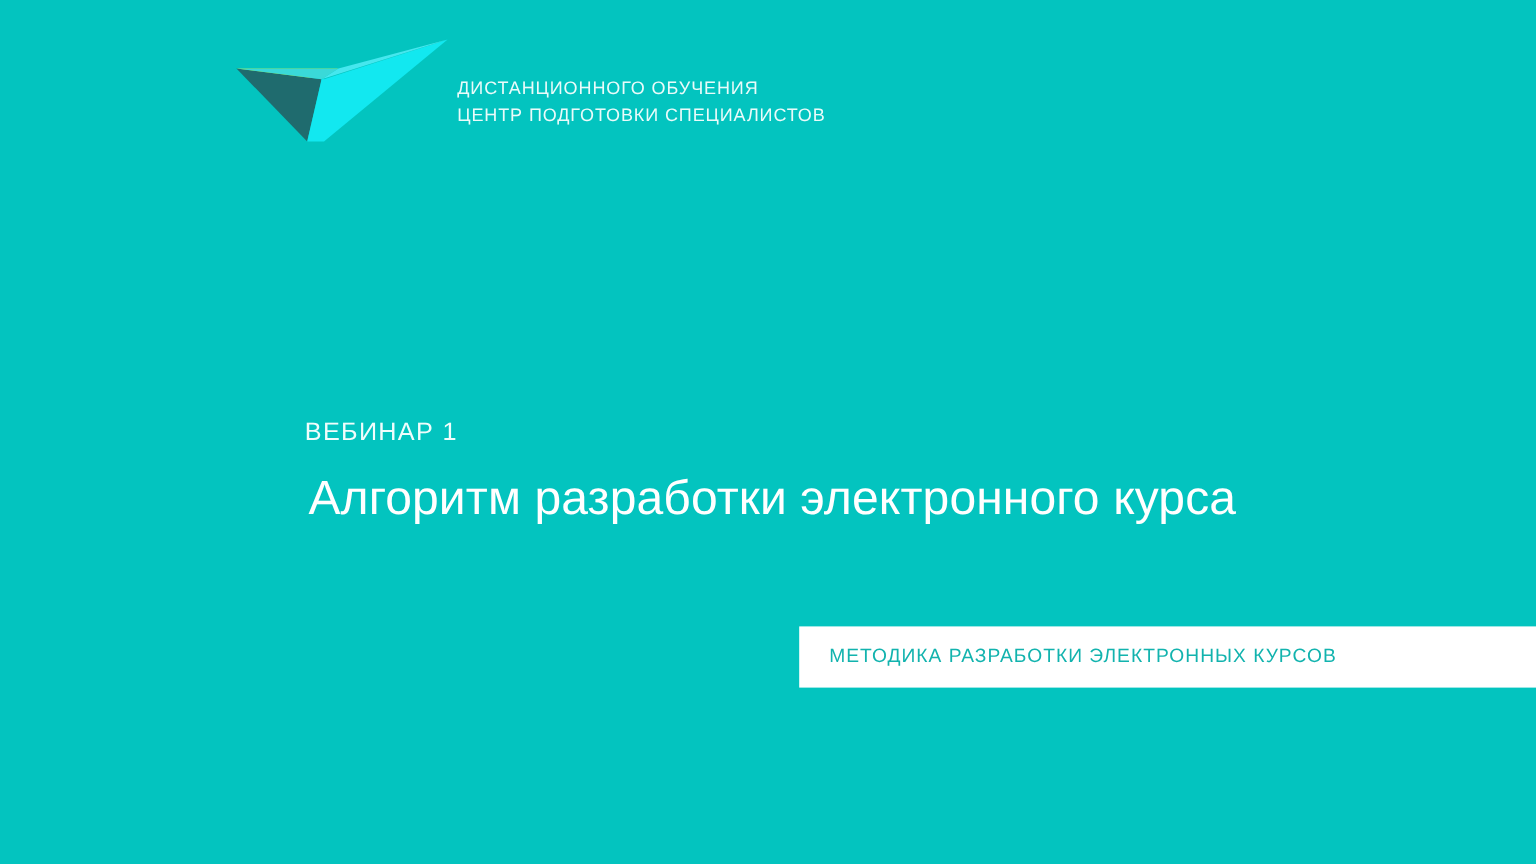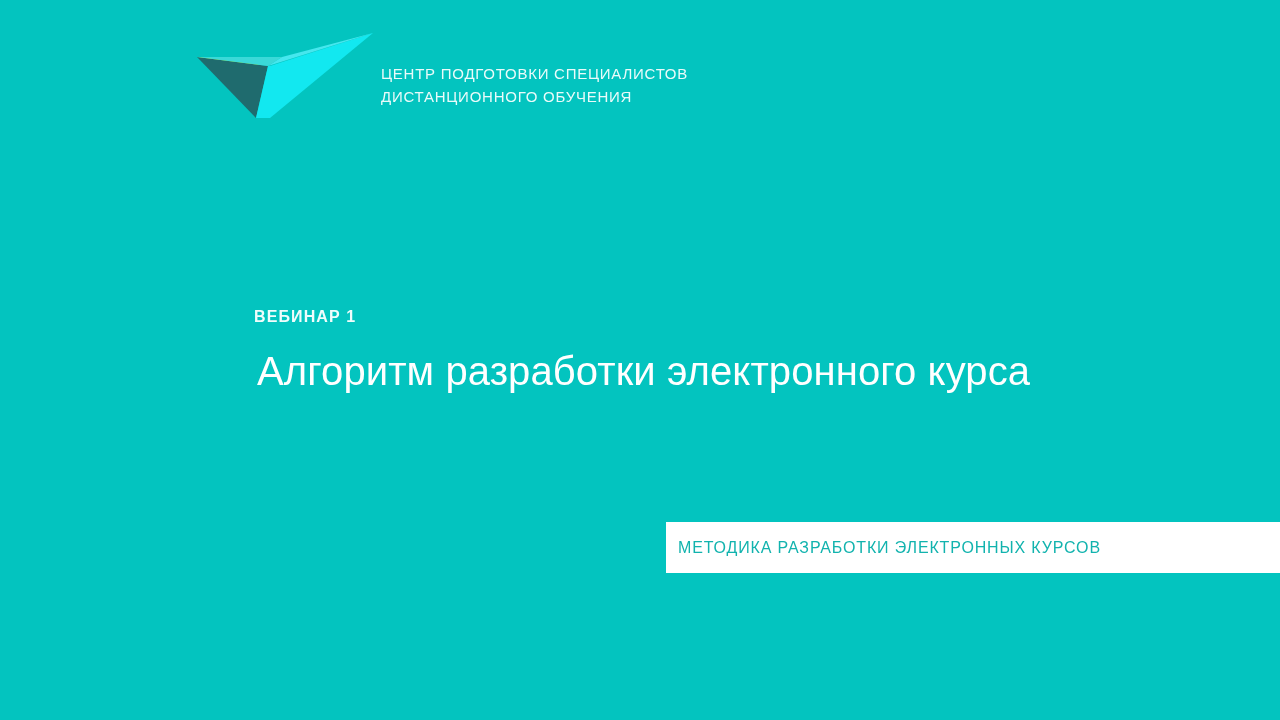--- a/index.html
+++ b/index.html
@@ -75,25 +75,26 @@
 
   
   .title-block {
     position: absolute;
     left: 254px;
     top: 306px;
     width: 900px;
   }
   .eyebrow {
     color: #f0fdfc;
-    font-size: 16px;
-    font-weight: 700;
+    font-size: 21px;
+    font-weight: 400;
     letter-spacing: 1.1px;
     line-height: 22px;
     white-space: nowrap;
+    margin-top: 44px;
   }
   .main-title {
     margin-top: 20px;
     margin-left: 3px;
     color: #ffffff;
     font-size: 40px;
     font-weight: 300;
     letter-spacing: 0.1px;
     line-height: 46px;
     white-space: nowrap;
@@ -104,21 +105,21 @@
     position: absolute;
     left: 666px;
     top: 522px;
     width: 614px;
     height: 51px;
     background: #ffffff;
     display: flex;
     align-items: center;
   }
   .banner-label {
-    padding-left: 12px;
+    padding-left: 25px;
     color: #12b3ae;
     font-size: 16px;
     font-weight: 400;
     letter-spacing: 0.85px;
     white-space: nowrap;
   }
 </style>
 </head>
 <body>
 
@@ -138,22 +139,22 @@
 
         <polygon points="78,40 66,92 78,40 80,40 80,92" fill="#12e8f0"></polygon>
         <polygon points="66,92 80,92 80,40 78,40" fill="#12e8f0"></polygon>
 
         <polygon points="80,40 80,92 183,7" fill="#12e8f0"></polygon>
         <polygon points="78,40 183,7 92,31" fill="#46e7ee"></polygon>
       </svg>
     </div>
 
     <div class="brand-subtitle">
+      <span>ДИСТАНЦИОННОГО ОБУЧЕНИЯ</span>
       <span>ЦЕНТР ПОДГОТОВКИ СПЕЦИАЛИСТОВ</span>
-      <span>ДИСТАНЦИОННОГО ОБУЧЕНИЯ</span>
     </div>
 
   </div>
 
   <div class="title-block">
     <div class="eyebrow">ВЕБИНАР 1</div>
     <h1 class="main-title">Алгоритм разработки электронного курса</h1>
   </div>
 
   <div class="banner">

